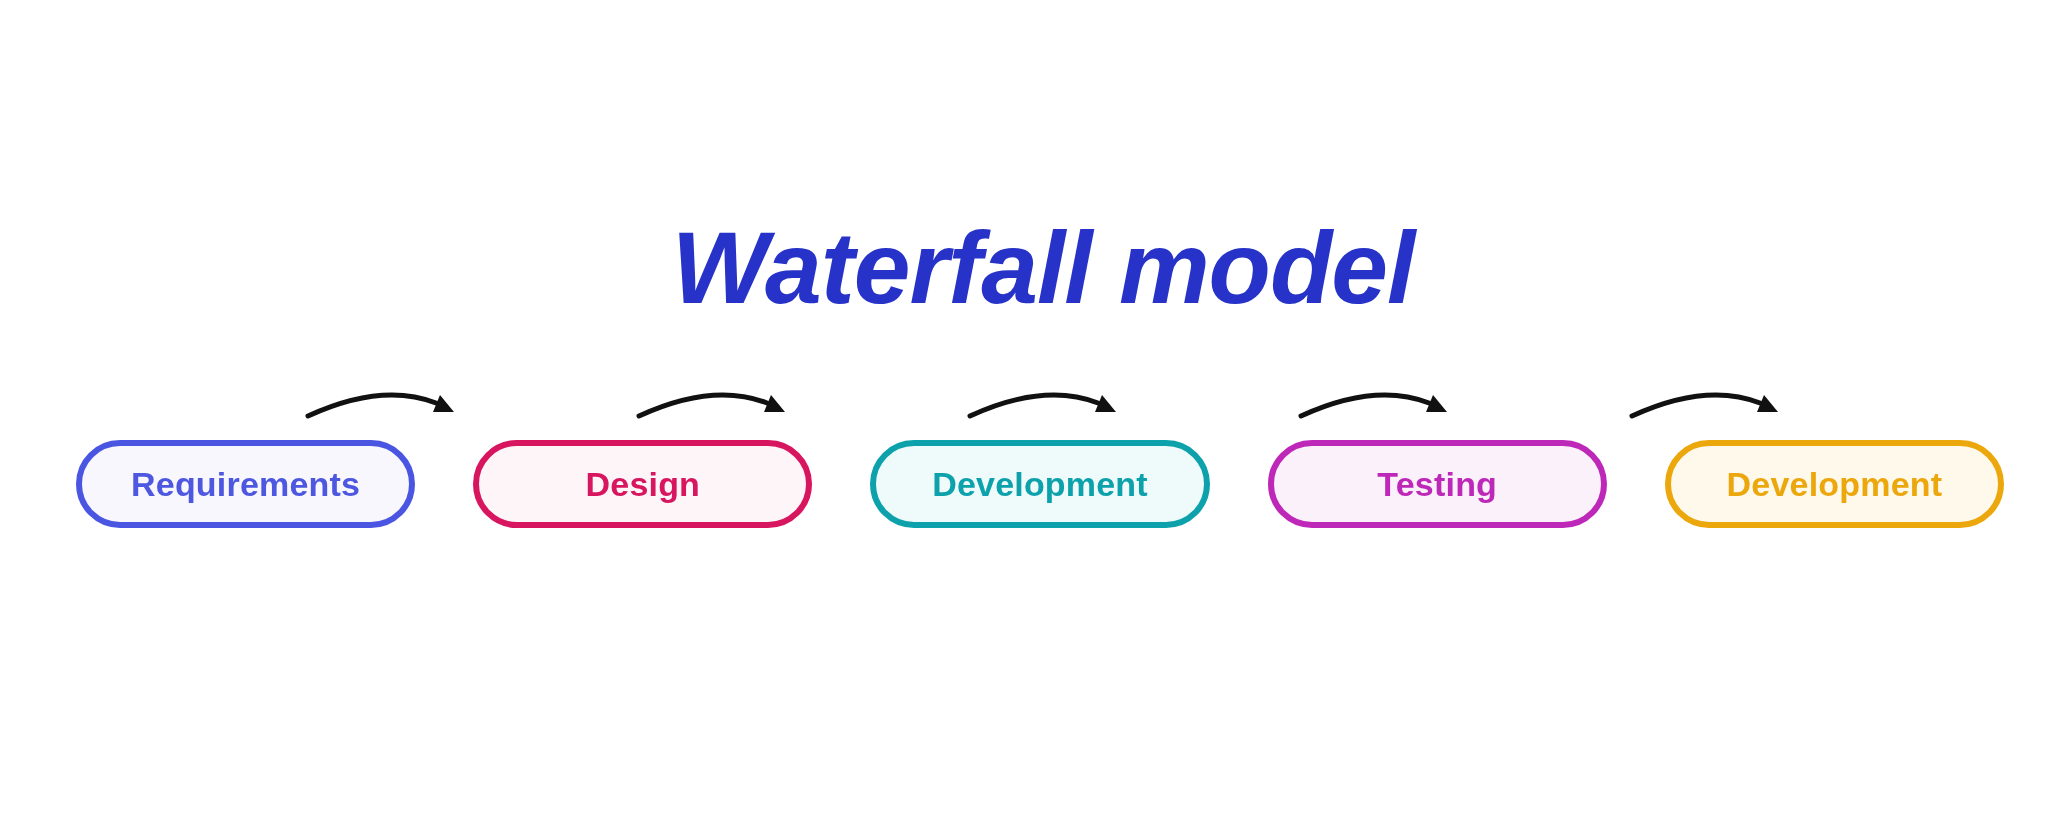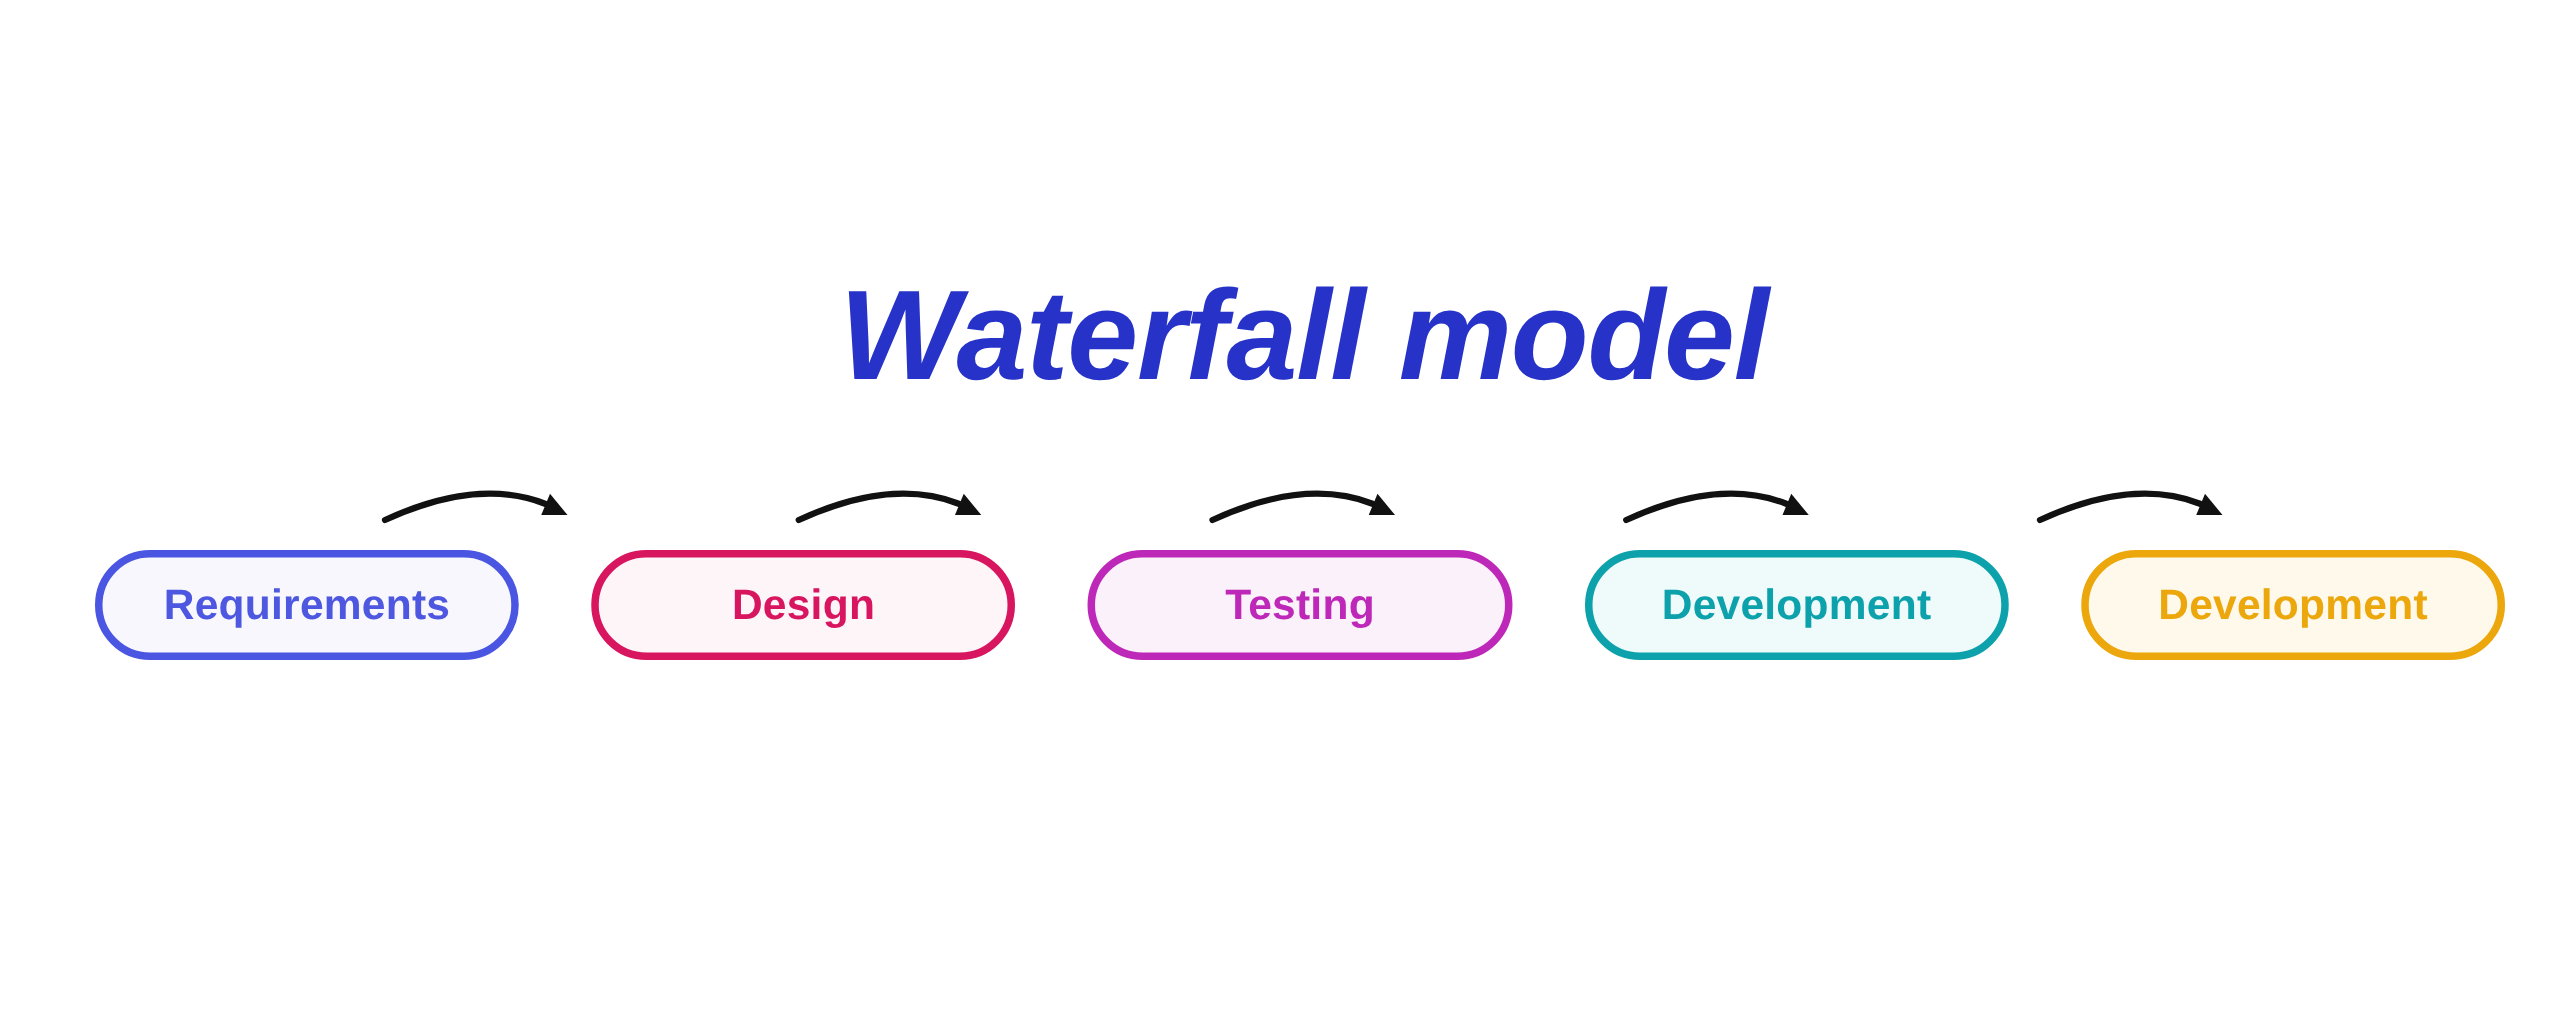--- a/index.html
+++ b/index.html
@@ -70,25 +70,25 @@
 
   <h1 class="title" style="color: rgb(39, 51, 200);">Waterfall model</h1>
 
   <div class="stages">
     <div class="pill" style="--bc: #4a55e2; --fc: #f7f7fd; --tc: #4d57e0;">
       <span>Requirements</span>
     </div>
     <div class="pill" style="--bc: #d8155f; --fc: #fdf5f8; --tc: #d8155f;">
       <span>Design</span>
     </div>
+    <div class="pill" style="--bc: #0da2ab; --fc: #effafb; --tc: #0da2ab;">
+      <span>Development</span>
+    </div>
     <div class="pill" style="--bc: #be28b8; --fc: #fbf1fa; --tc: #be28b8;">
       <span>Testing</span>
-    </div>
-    <div class="pill" style="--bc: #0da2ab; --fc: #effafb; --tc: #0da2ab;">
-      <span>Development</span>
     </div>
     <div class="pill" style="--bc: #eba70c; --fc: #fef9eb; --tc: #eba70c;">
       <span>Development</span>
     </div>
   </div>
 
   <svg class="arrow a1" viewBox="0 0 156 46" aria-hidden="true">
     <path d="M 6 38 Q 80 4 134 25"></path>
     <polygon points="152,34 131,34 138,17"></polygon>
   </svg>

